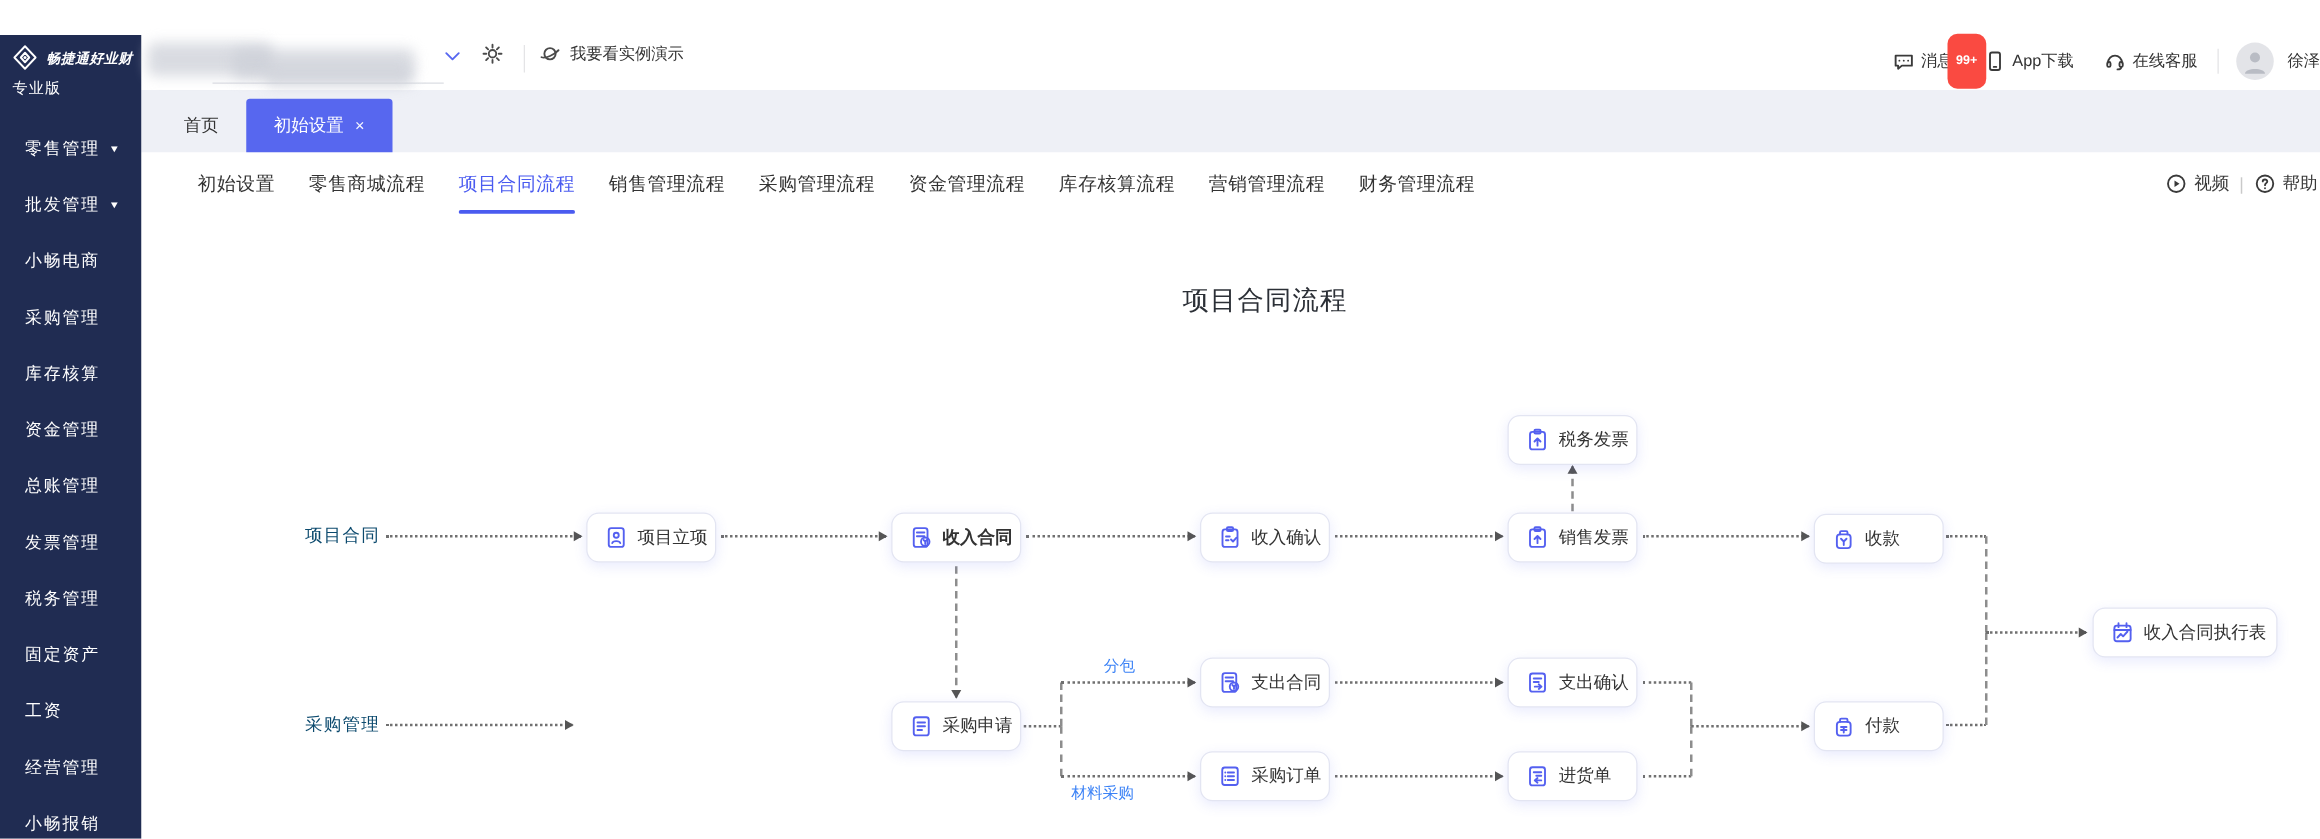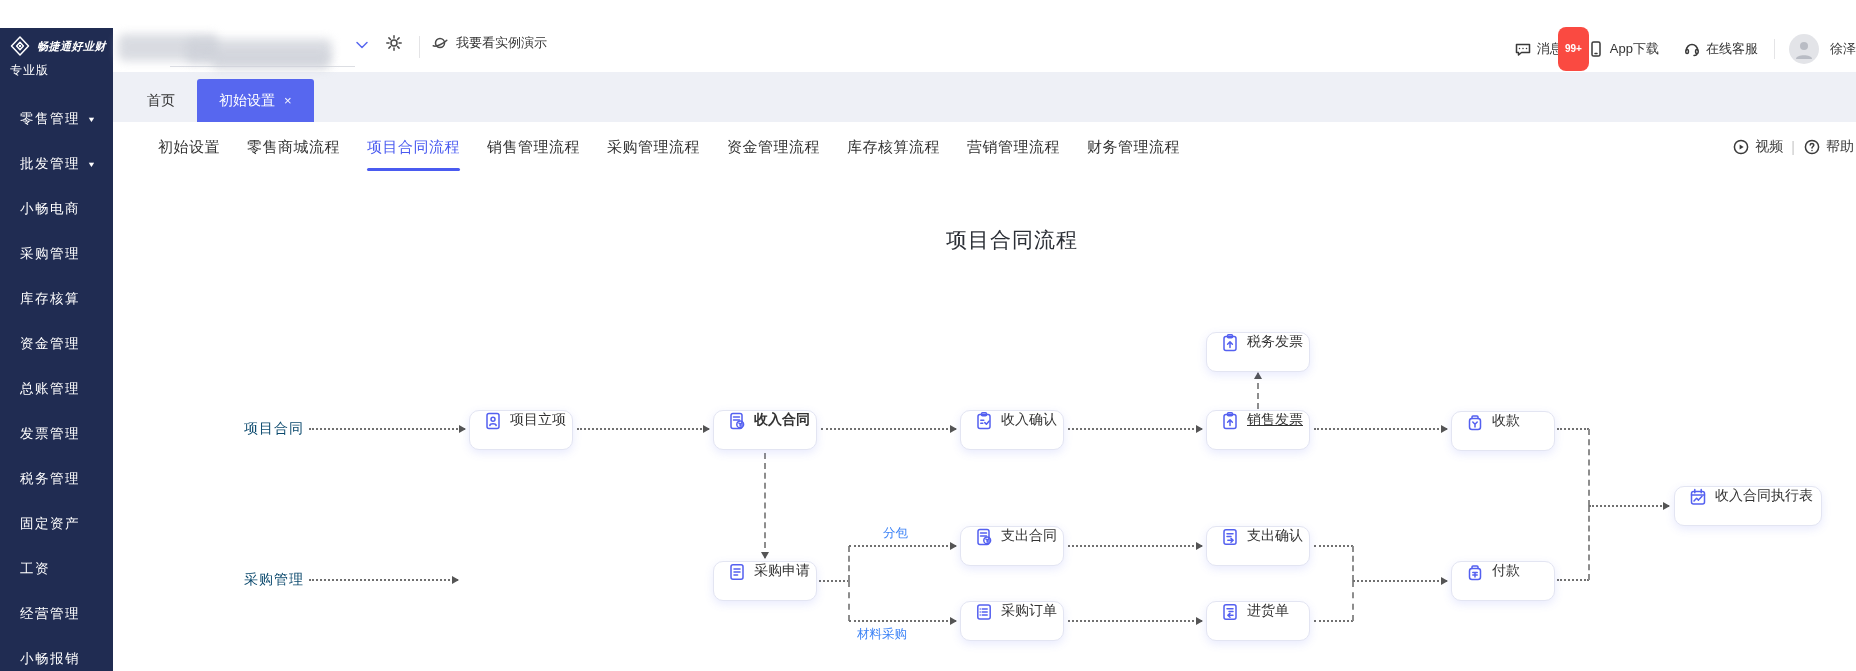--- a/index.html
+++ b/index.html
@@ -59,21 +59,21 @@
     gap:8px; font-size:14px; color:#3a3a3a; }
   .vh-item { display:flex; align-items:center; gap:5px; cursor:pointer; }
   .vh-sep { color:#c9c9c9; }
 
   .flow-title { position:absolute; left:899px; top:104px; transform:translateX(-50%);
     font-size:21px; color:#2b2f36; font-weight:500; letter-spacing:1px; white-space:nowrap; }
 
   .lane-label { position:absolute; font-size:14px; color:#0c4a6e; letter-spacing:1px; white-space:nowrap; }
 
   .node { position:absolute; height:40px; background:#fff; border:1px solid #e3e5f2; border-radius:10px;
-    box-shadow:0 3px 10px rgba(93,107,240,.14); display:flex; gap:7px;
+    box-shadow:0 3px 10px rgba(93,107,240,.14); display:flex; align-items:center; gap:7px;
     padding-left:13px; font-size:14px; color:#333; cursor:pointer; white-space:nowrap; }
   .node-icon { width:20px; height:20px; color:#5460f0; flex:0 0 auto; }
   .node-icon svg { width:20px; height:20px; display:block; }
 
   .eh { position:absolute; height:0; border-top:2px dotted #707070; }
   .ev { position:absolute; width:0; border-left:2px dashed #8d8d8d; }
   .arrow { position:absolute; width:0; height:0; }
   .arrow-right { border-left:7px solid #555; border-top:4.5px solid transparent; border-bottom:4.5px solid transparent; }
   .arrow-up    { border-bottom:7px solid #555; border-left:4.5px solid transparent; border-right:4.5px solid transparent; }
   .arrow-down  { border-top:7px solid #555; border-left:4.5px solid transparent; border-right:4.5px solid transparent; }
@@ -339,21 +339,21 @@
         <div class="node" style="left: 847px; top: 288px; width: 104px;">
           <span class="node-icon">
             <svg viewBox="0 0 20 20">
               <rect class="ln" x="4" y="3.5" width="12" height="14" rx="2"></rect>
               <rect class="ln" x="7.5" y="1.8" width="5" height="3" rx="1" fill="#fff"></rect>
               <path class="ln" d="M6.8 9.2h3M6.8 12.2h2M10.8 11.6l1.6 1.6 2.8-3.1"></path>
             </svg>
           </span>
           <span>收入确认</span>
         </div>
-        <div class="node" style="left: 1093px; top: 288px; width: 104px; text-decoration: underline;">
+        <div class="node" style="left: 1093px; top: 288px; width: 104px;">
           <span class="node-icon">
             <svg viewBox="0 0 20 20">
               <rect class="ln" x="4" y="3.5" width="12" height="14" rx="2"></rect>
               <rect class="ln" x="7.5" y="1.8" width="5" height="3" rx="1" fill="#fff"></rect>
               <path class="ln" d="M10 14.5V9M7.6 11.2L10 8.8l2.4 2.4"></path>
             </svg>
           </span>
           <span>销售发票</span>
         </div>
         <div class="node" style="left: 1338px; top: 289px; width: 104px;">

